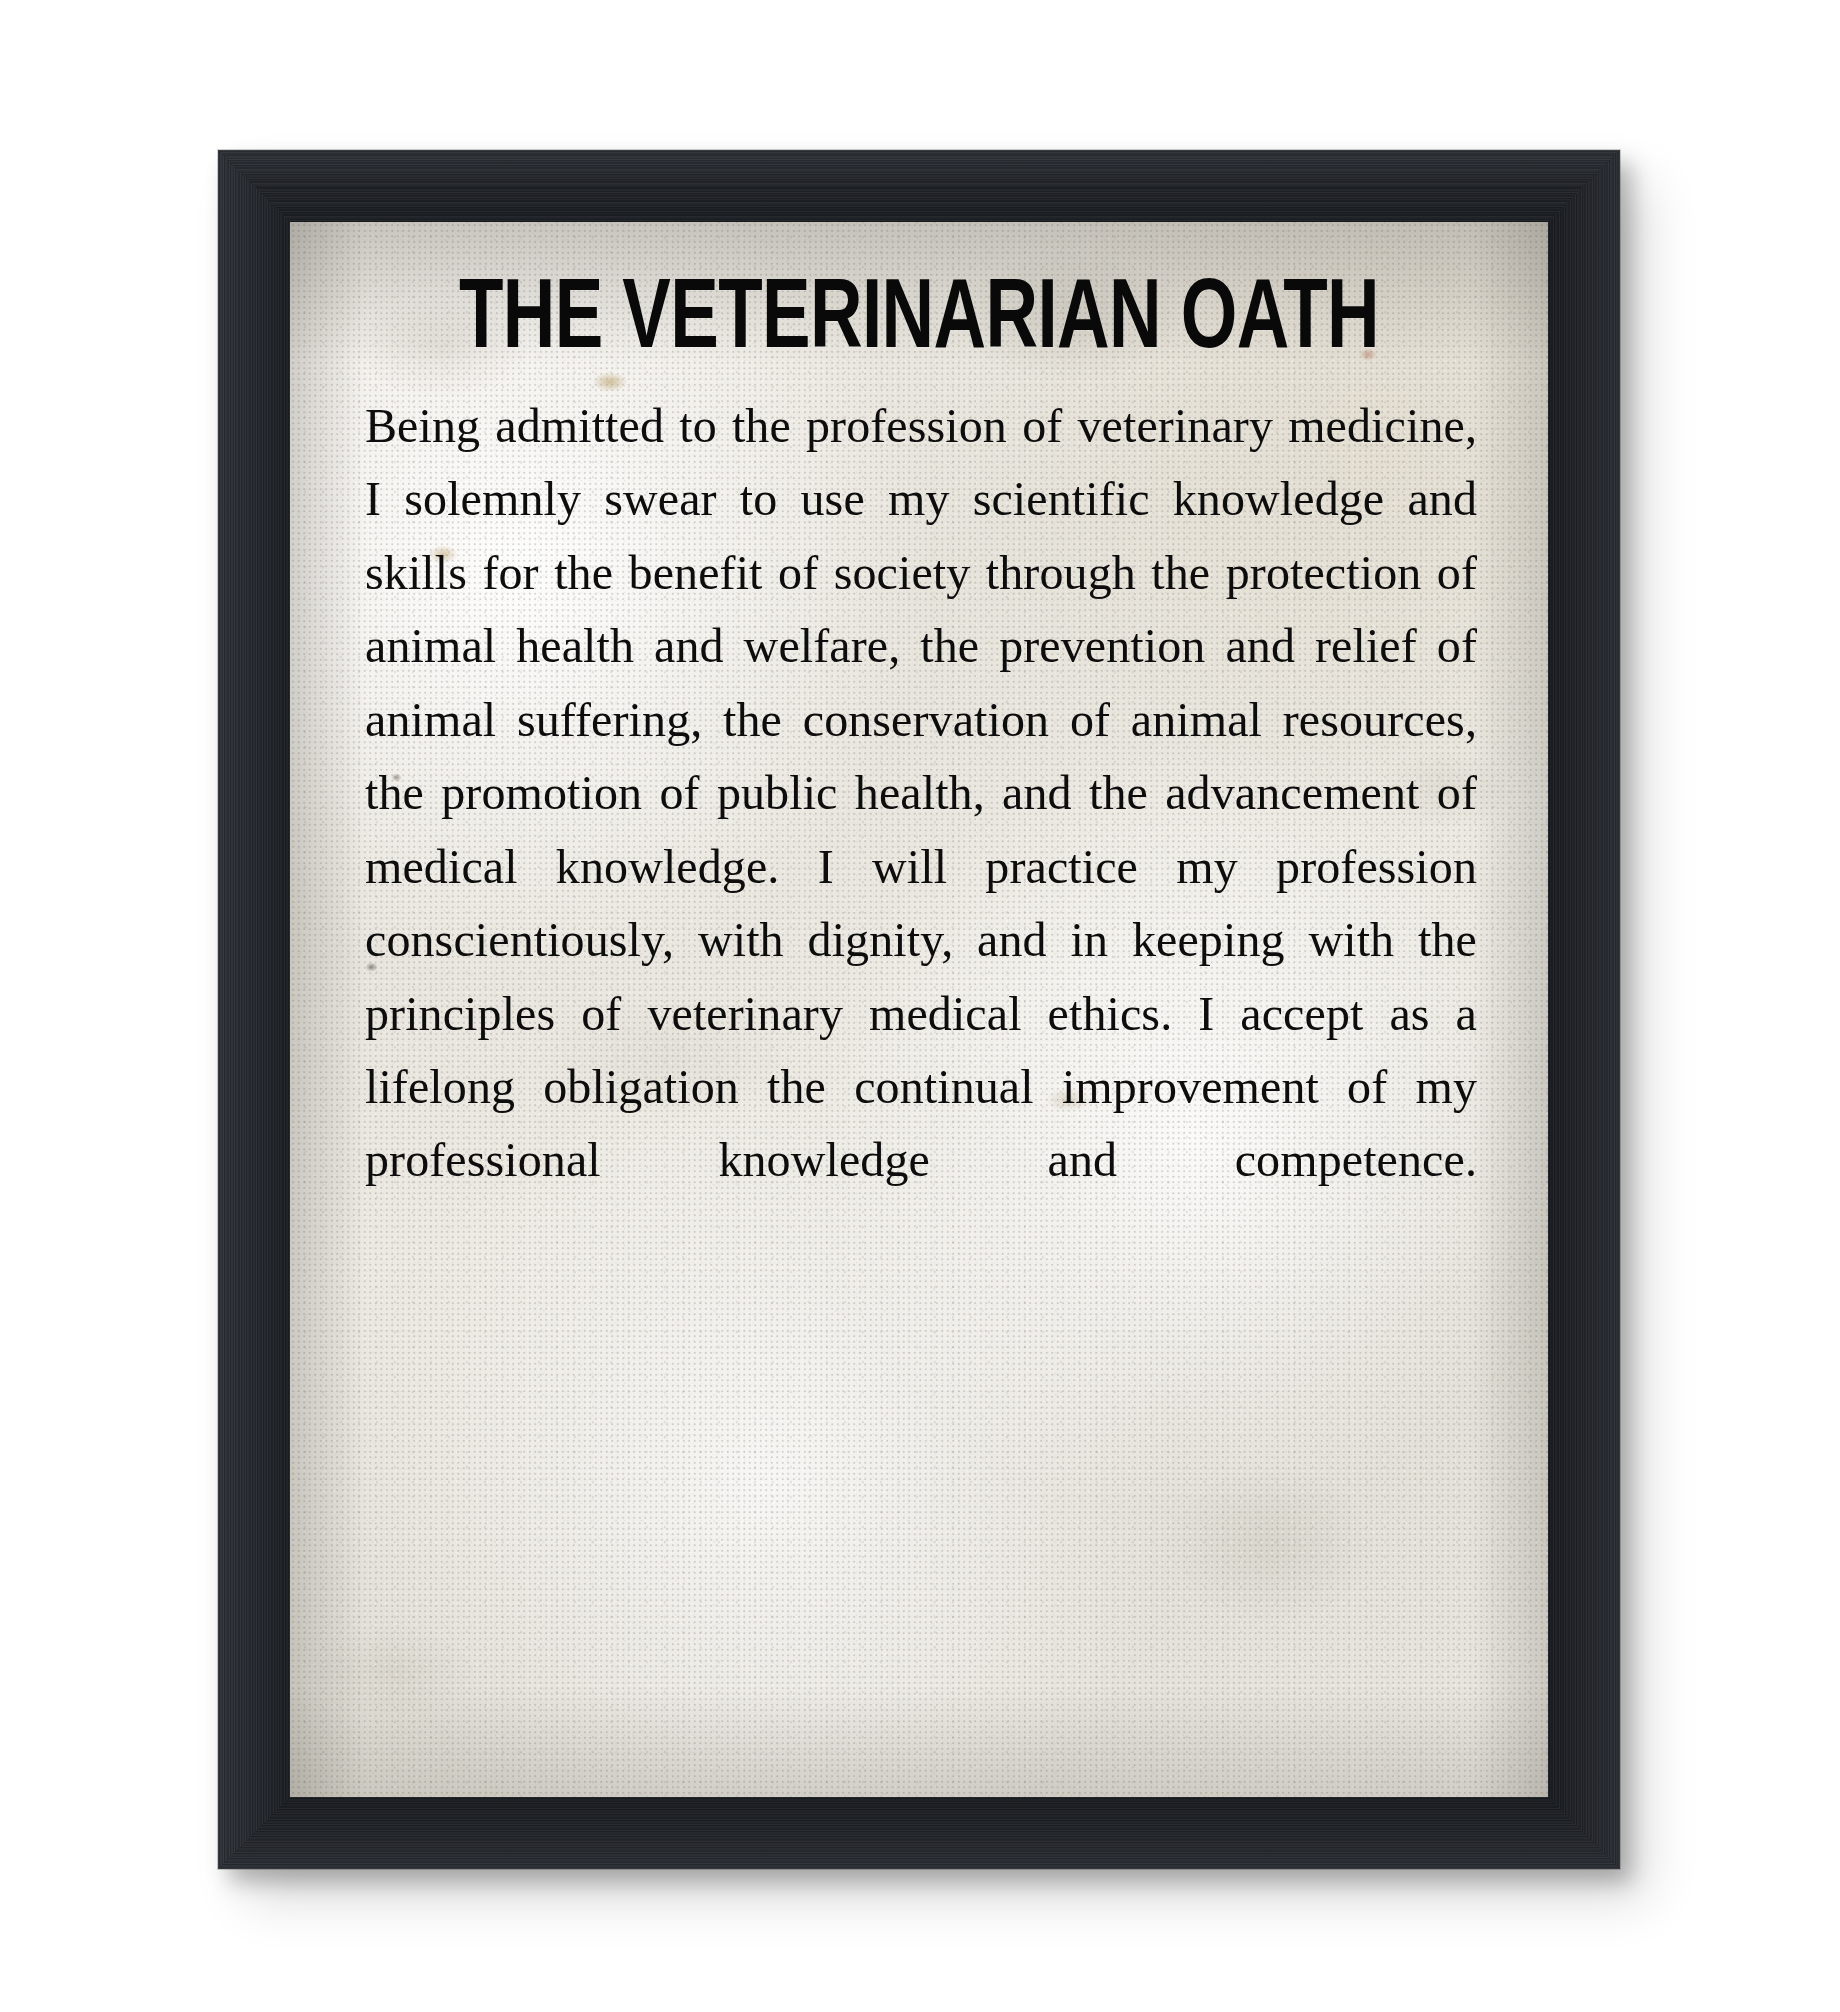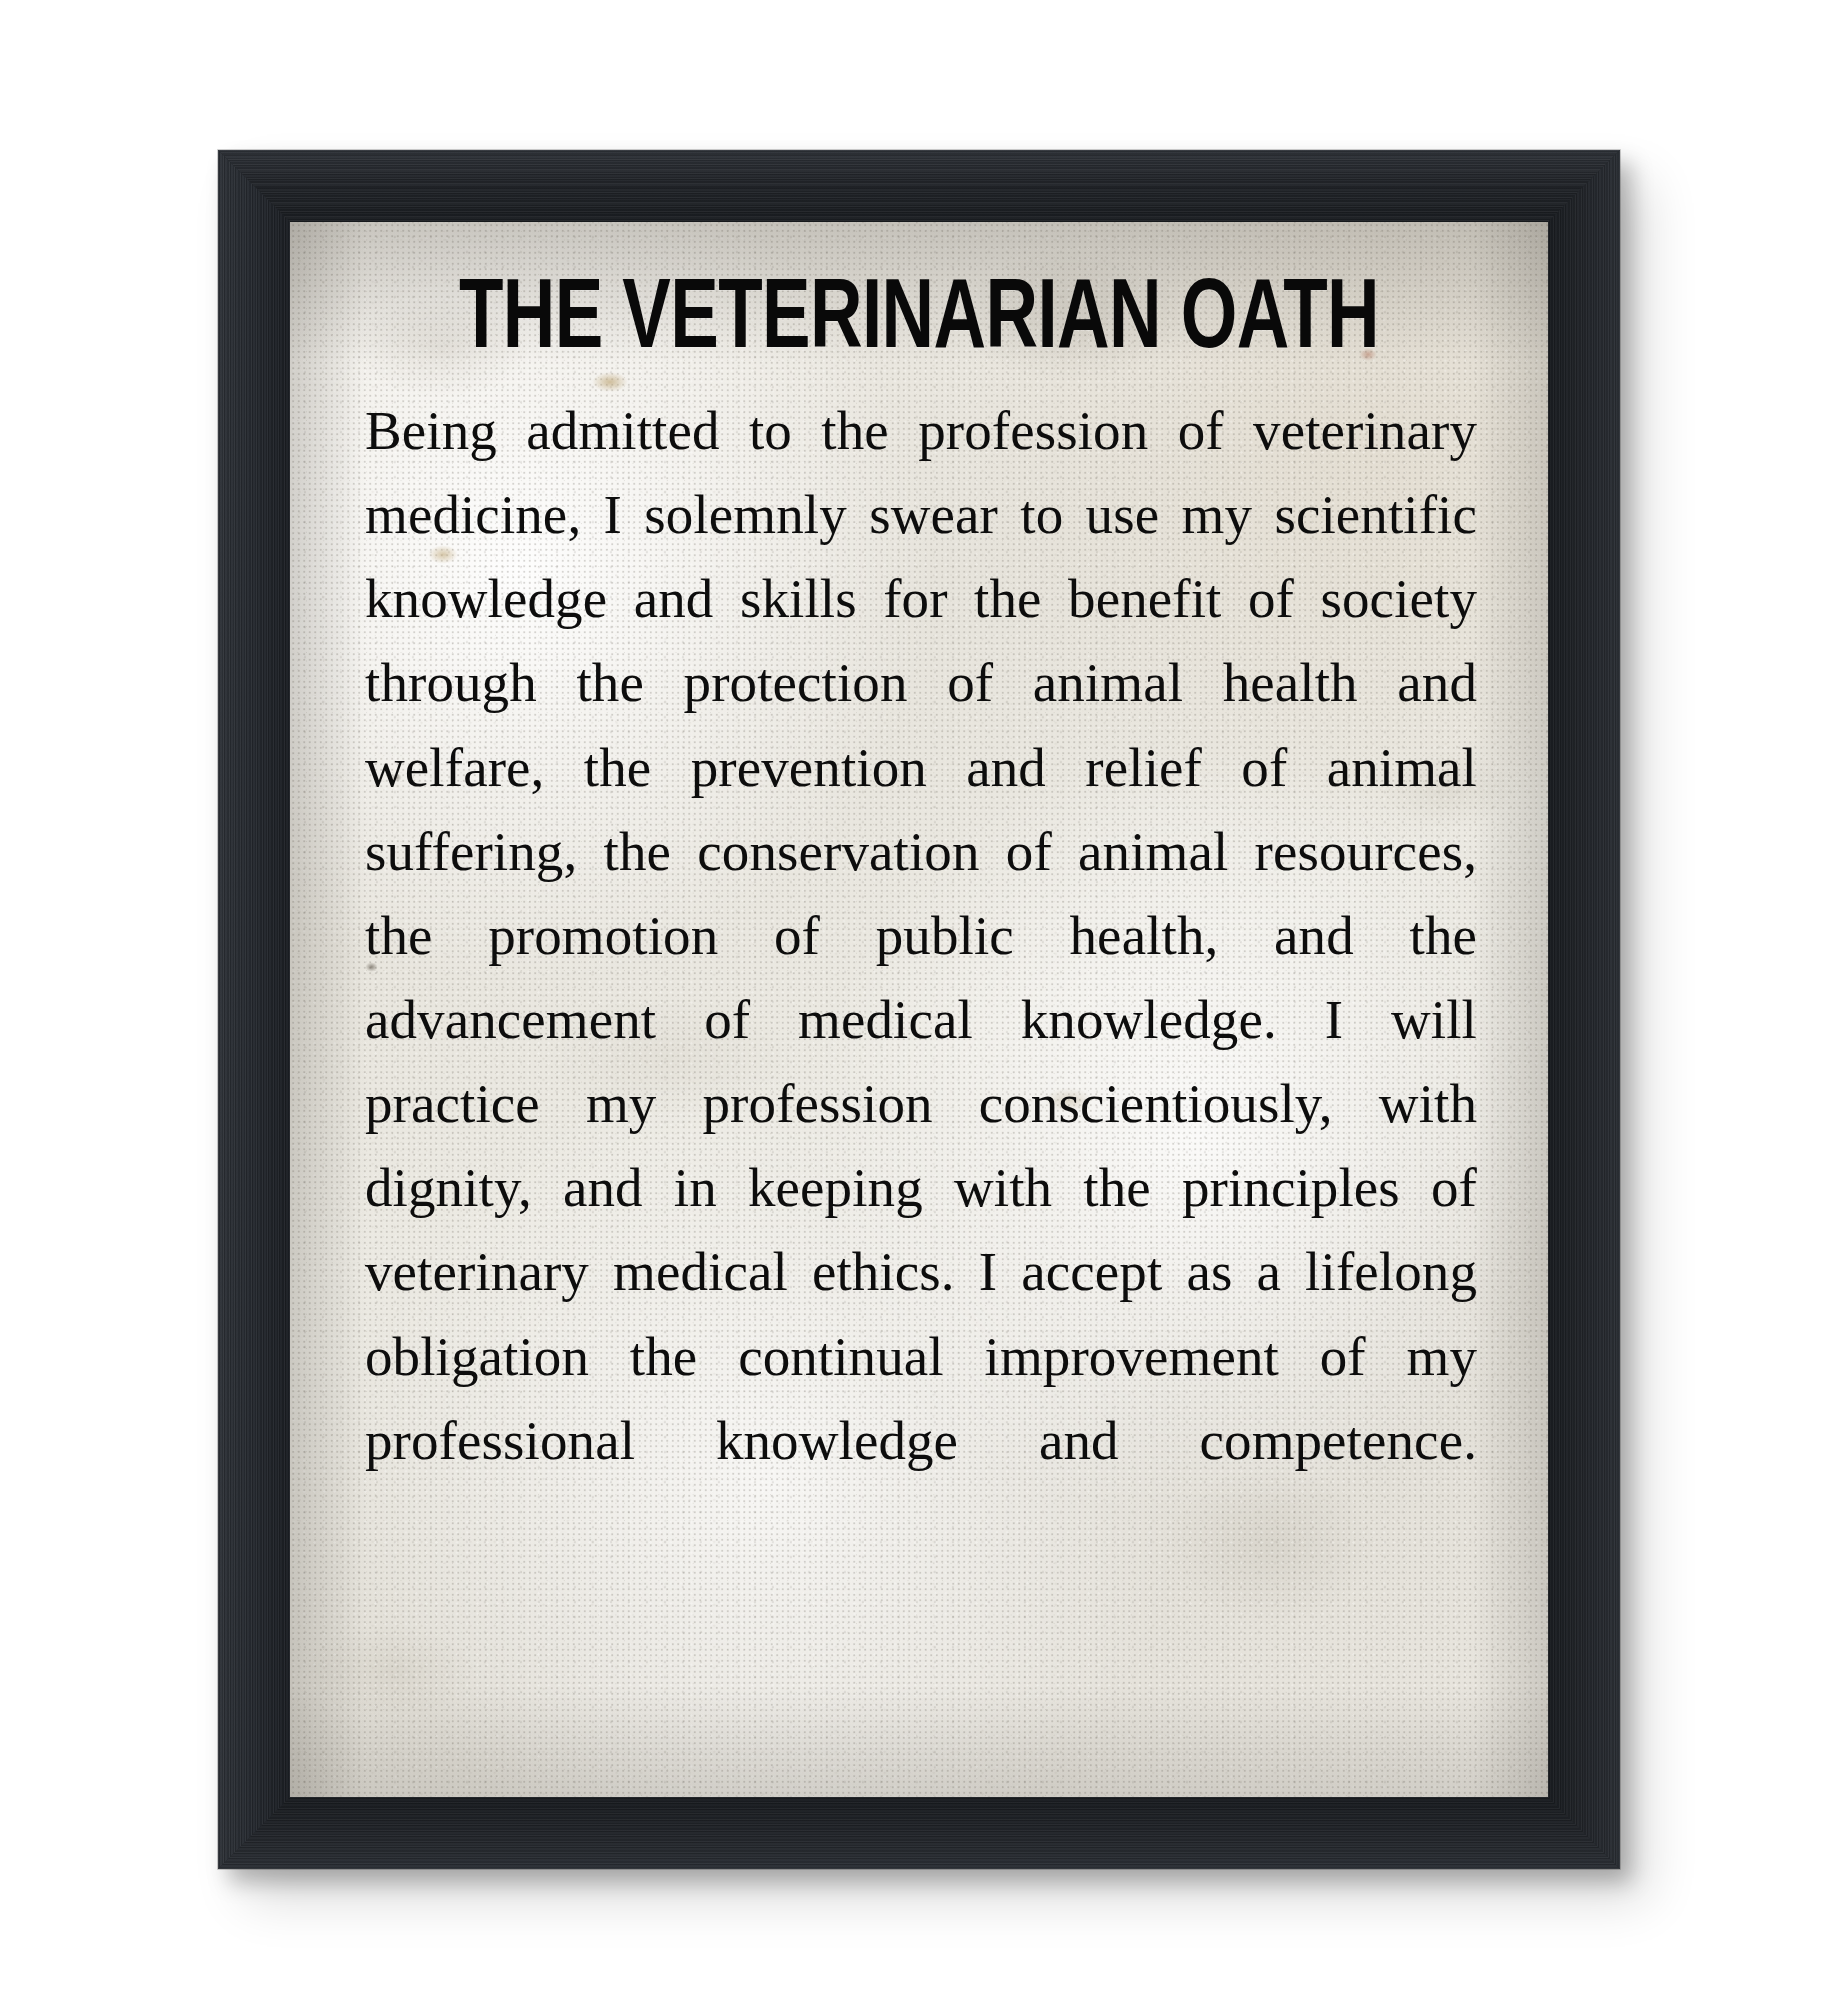--- a/index.html
+++ b/index.html
@@ -198,21 +198,21 @@
     white-space: nowrap;
     text-shadow: 0 0.8px 0 rgba(255,255,255,0.22);
   }
 
   .poster-body {
     position: absolute;
     left: 75px;
     right: 71px;
     top: 167px;
     font-family: "Liberation Serif", serif;
-    font-size: 55px;
+    font-size: 48px;
     line-height: 1.53;
     color: #0d0d0d;
     text-align: justify;
     text-align-last: justify;
     letter-spacing: 0.1px;
     word-spacing: 0.8px;
   }
 </style>
 </head>
 <body>

